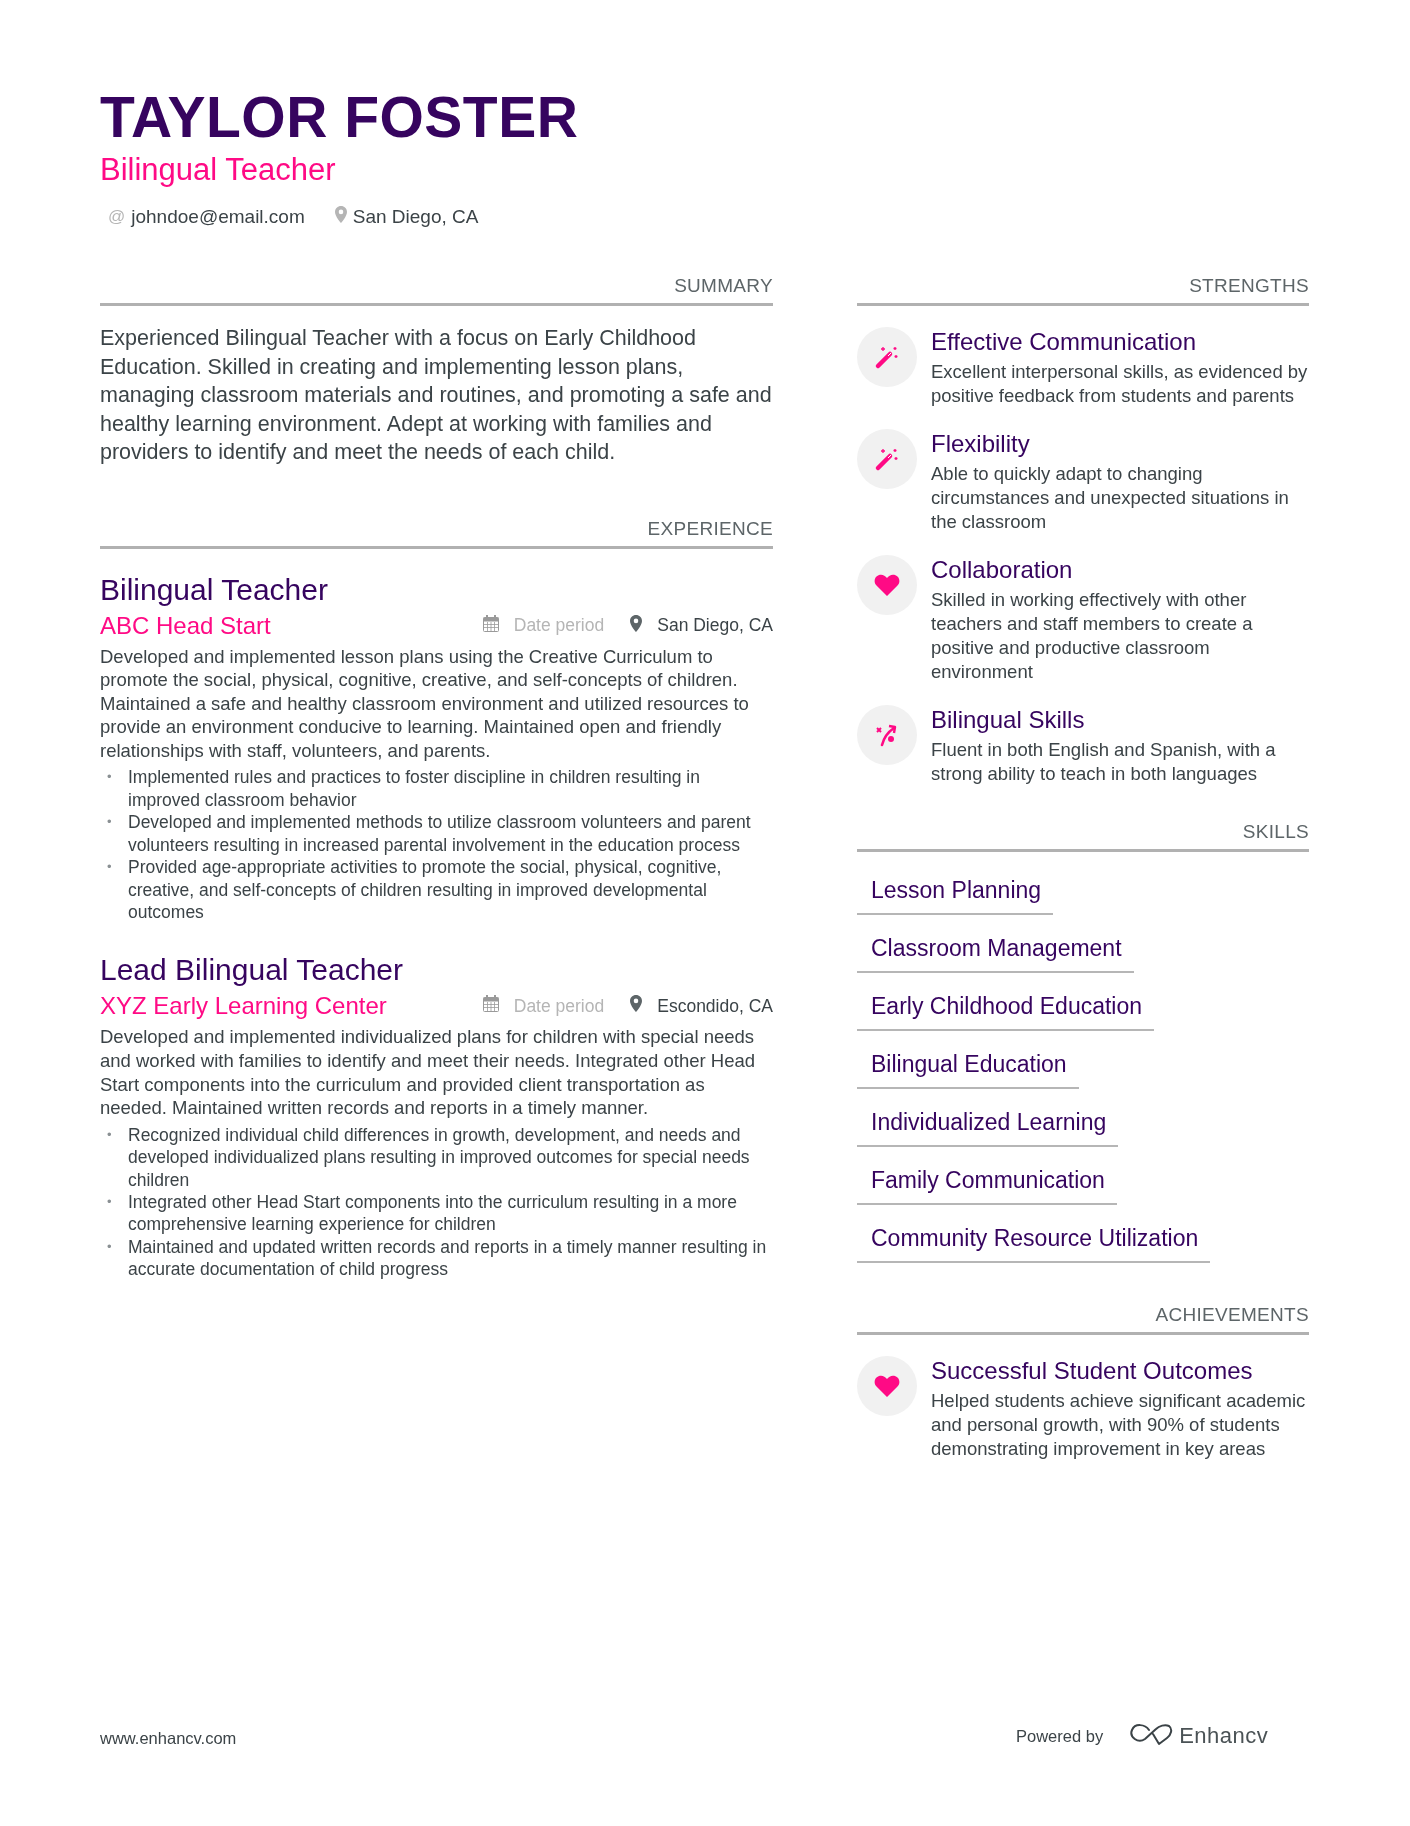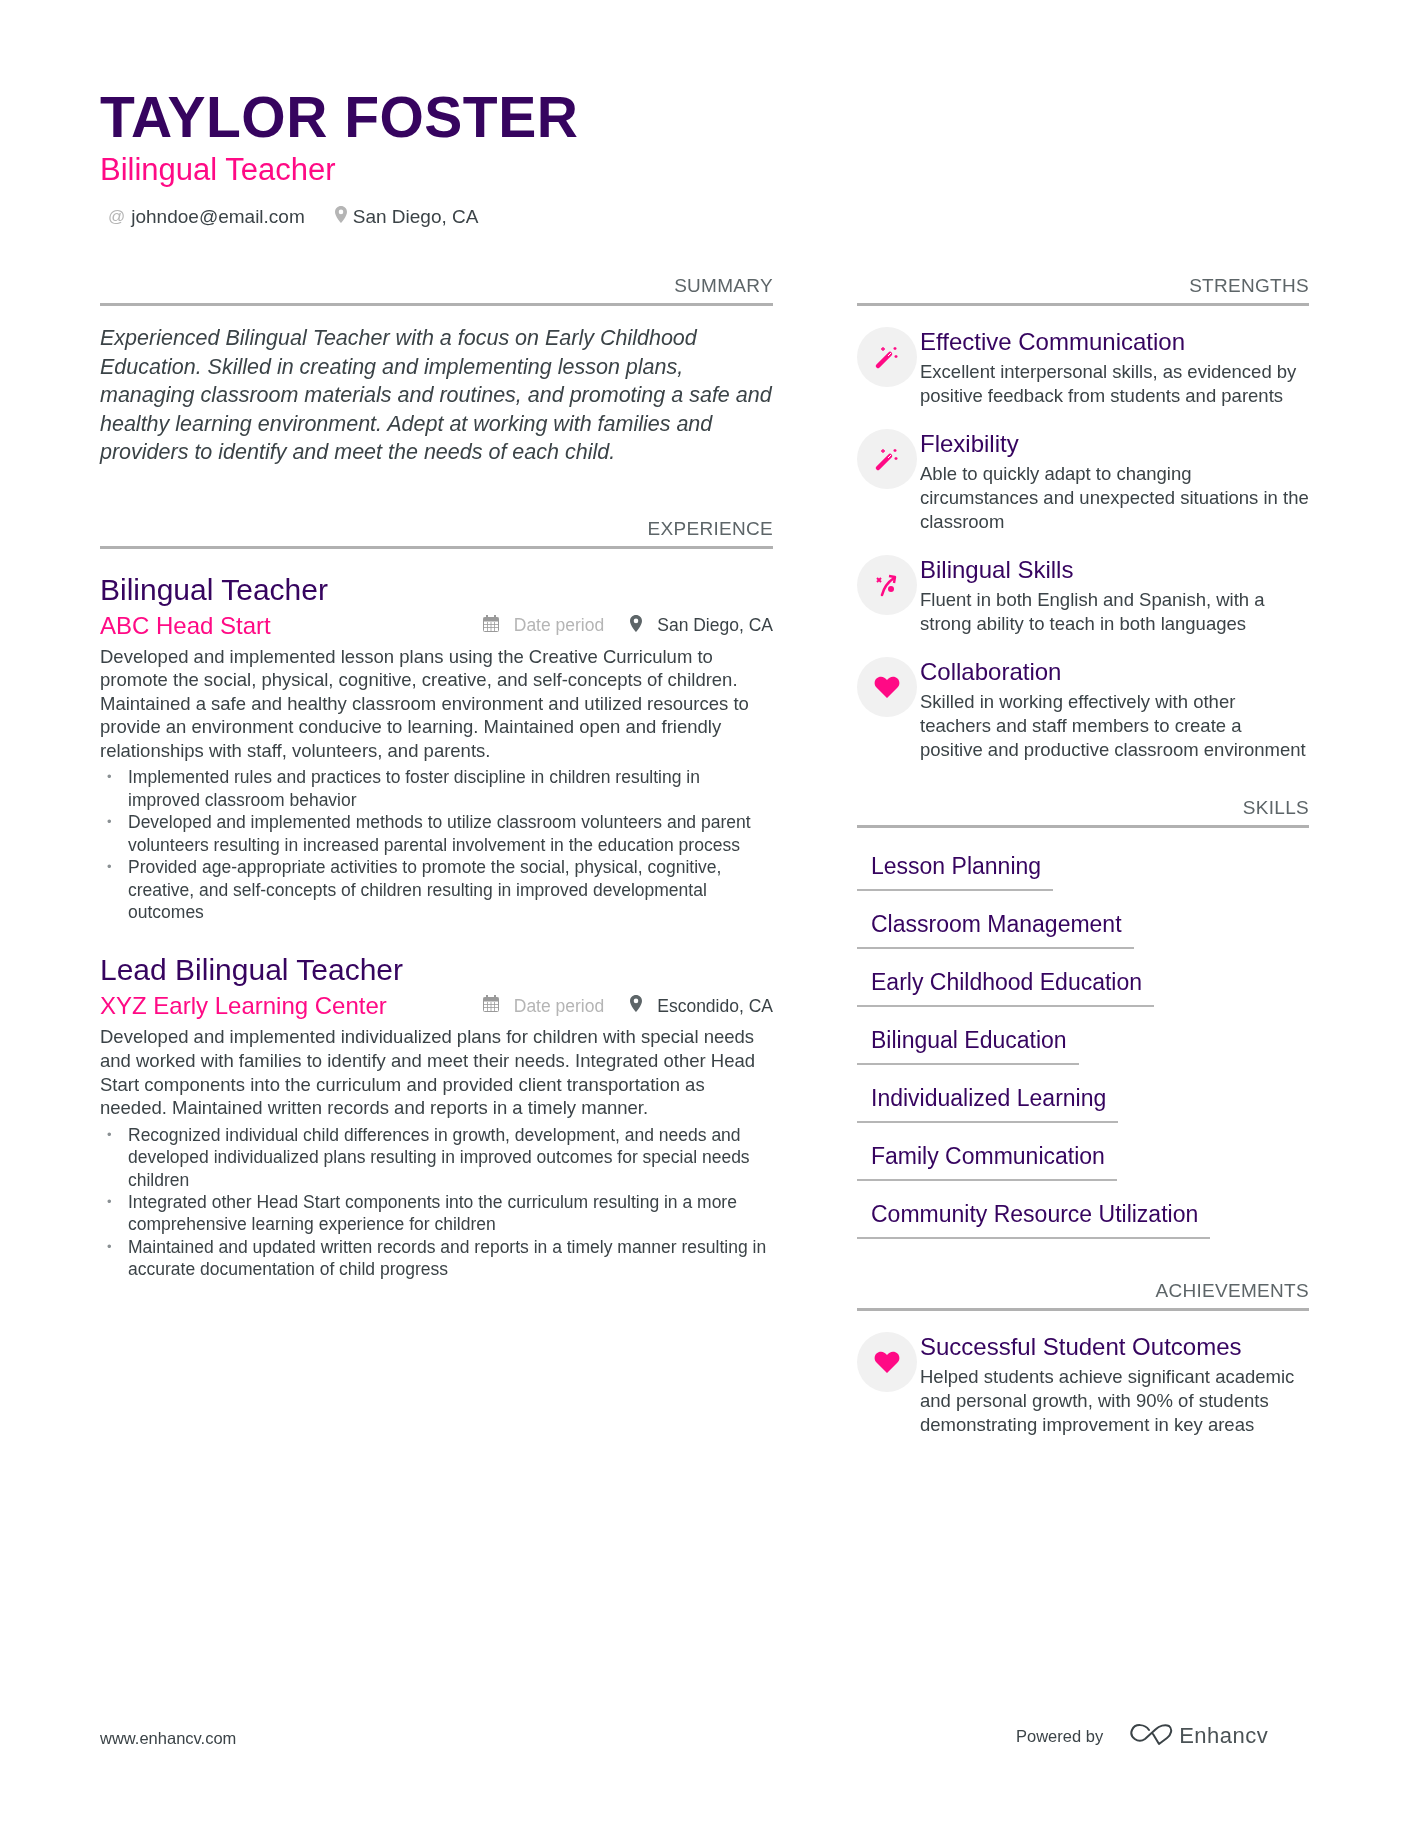--- a/index.html
+++ b/index.html
@@ -11,38 +11,38 @@
   .headline { font-size: 31px; color: #ff0a85; line-height: 40px; margin-top: 0px; }
   .contacts { display: flex; gap: 30px; margin-top: 16px; font-size: 19px; color: #3b4347; padding-left: 8px; }
   .contact-item { display: flex; align-items: center; gap: 6px; }
   .contact-item .ic { color: #b5b5b5; font-size: 17px; }
 
   .col-left { position: absolute; left: 100px; top: 274px; width: 673px; }
   .col-right { position: absolute; left: 857px; top: 274px; width: 452px; }
 
   .section-title { font-size: 19px; color: #5d6568; text-transform: uppercase; letter-spacing: 0.3px; line-height: 24px; padding-bottom: 5px; border-bottom: 3px solid #b1b1b1; text-align: right; }
 
-  .summary-text { font-size: 21.5px; line-height: 28.5px; color: #3b4347; margin-top: 18px; font-style: italic; }
+  .summary-text { font-size: 21.5px; line-height: 28.5px; color: #3b4347; margin-top: 18px; }
 
   .exp-section { margin-top: 50px; }
   .job { margin-top: 22px; }
   .job + .job { margin-top: 28px; }
   .job-title { font-size: 30px; color: #36045f; line-height: 38px; }
   .job-sub { display: flex; justify-content: space-between; align-items: center; margin-top: 2px; text-align: right; }
   .company { font-size: 24px; color: #ff0a85; line-height: 30px; }
   .meta { display: flex; gap: 26px; align-items: center; font-size: 17.5px; }
   .meta-item { display: flex; align-items: center; gap: 15px; }
   .meta-date { color: #b5b5b5; }
   .meta-loc { color: #3b4347; }
   .job-desc { font-size: 18.5px; line-height: 23.6px; color: #3b4347; margin-top: 4px; }
   .bullets { list-style: none; margin-top: 4px; }
   .bullets li { position: relative; padding-left: 28px; font-size: 17.5px; line-height: 22.4px; color: #3b4347; }
   .bullets li::before { content: "•"; position: absolute; left: 7px; top: 0; color: #8a9093; font-size: 13px; }
 
-  .strength { display: flex; gap: 3px; margin-top: 20px; }
+  .strength { display: flex; gap: 14px; margin-top: 20px; }
   .strength:first-of-type { margin-top: 22px; }
   .s-icon { flex: 0 0 60px; width: 60px; height: 60px; border-radius: 50%; background: #f1f1f1; display: flex; align-items: center; justify-content: center; margin-top: 1px; }
   .s-body { flex: 1; }
   .s-title { font-size: 24px; color: #36045f; line-height: 32px; }
   .s-desc { font-size: 18.5px; line-height: 24px; color: #3b4347; margin-top: 2px; }
 
   .skills-section { margin-top: 34px; }
   .skill-list { margin-top: 14px; }
   .skill { display: block; width: fit-content; font-size: 23px; color: #36045f; padding: 10px 12px 9px 14px; border-bottom: 2px solid #b6b6b6; line-height: 28px; margin-bottom: 9px; }
 
@@ -184,42 +184,42 @@
           </svg>
       </div>
       <div class="s-body">
         <div class="s-title">Flexibility</div>
         <div class="s-desc">Able to quickly adapt to changing circumstances and unexpected situations in the classroom</div>
       </div>
     </div>
 
     <div class="strength">
       <div class="s-icon">
+        <svg width="26" height="24" viewBox="0 0 26 24">
+            <path d="M13 23 L2.5 12.5 C-0.5 9.5 0 4 4.5 2.2 C8 0.8 11 2.5 13 5 C15 2.5 18 0.8 21.5 2.2 C26 4 26.5 9.5 23.5 12.5 Z" fill="#ff0a85"></path>
+          </svg>
+      </div>
+      <div class="s-body">
+        <div class="s-title">Collaboration</div>
+        <div class="s-desc">Skilled in working effectively with other teachers and staff members to create a positive and productive classroom environment</div>
+      </div>
+    </div>
+
+    <div class="strength">
+      <div class="s-icon">
         <svg width="26" height="26" viewBox="0 0 26 26">
             <path d="M3 6l4 4M7 6l-4 4" stroke="#ff0a85" stroke-width="2"></path>
             <path d="M8 23 C10 15 14 10 20 6" stroke="#ff0a85" stroke-width="2.6" fill="none" stroke-linecap="round"></path>
             <path d="M15 4 L21 5 L20 11" stroke="#ff0a85" stroke-width="2.4" fill="none" stroke-linejoin="round"></path>
             <circle cx="17" cy="17" r="3" fill="#ff0a85"></circle>
           </svg>
       </div>
       <div class="s-body">
         <div class="s-title">Bilingual Skills</div>
         <div class="s-desc">Fluent in both English and Spanish, with a strong ability to teach in both languages</div>
-      </div>
-    </div>
-
-    <div class="strength">
-      <div class="s-icon">
-        <svg width="26" height="24" viewBox="0 0 26 24">
-            <path d="M13 23 L2.5 12.5 C-0.5 9.5 0 4 4.5 2.2 C8 0.8 11 2.5 13 5 C15 2.5 18 0.8 21.5 2.2 C26 4 26.5 9.5 23.5 12.5 Z" fill="#ff0a85"></path>
-          </svg>
-      </div>
-      <div class="s-body">
-        <div class="s-title">Collaboration</div>
-        <div class="s-desc">Skilled in working effectively with other teachers and staff members to create a positive and productive classroom environment</div>
       </div>
     </div>
   </section>
 
   <section class="skills-section">
     <div class="section-title">SKILLS</div>
     <div class="skill-list">
       <span class="skill">Lesson Planning</span>
       <span class="skill">Classroom Management</span>
       <span class="skill">Early Childhood Education</span>

